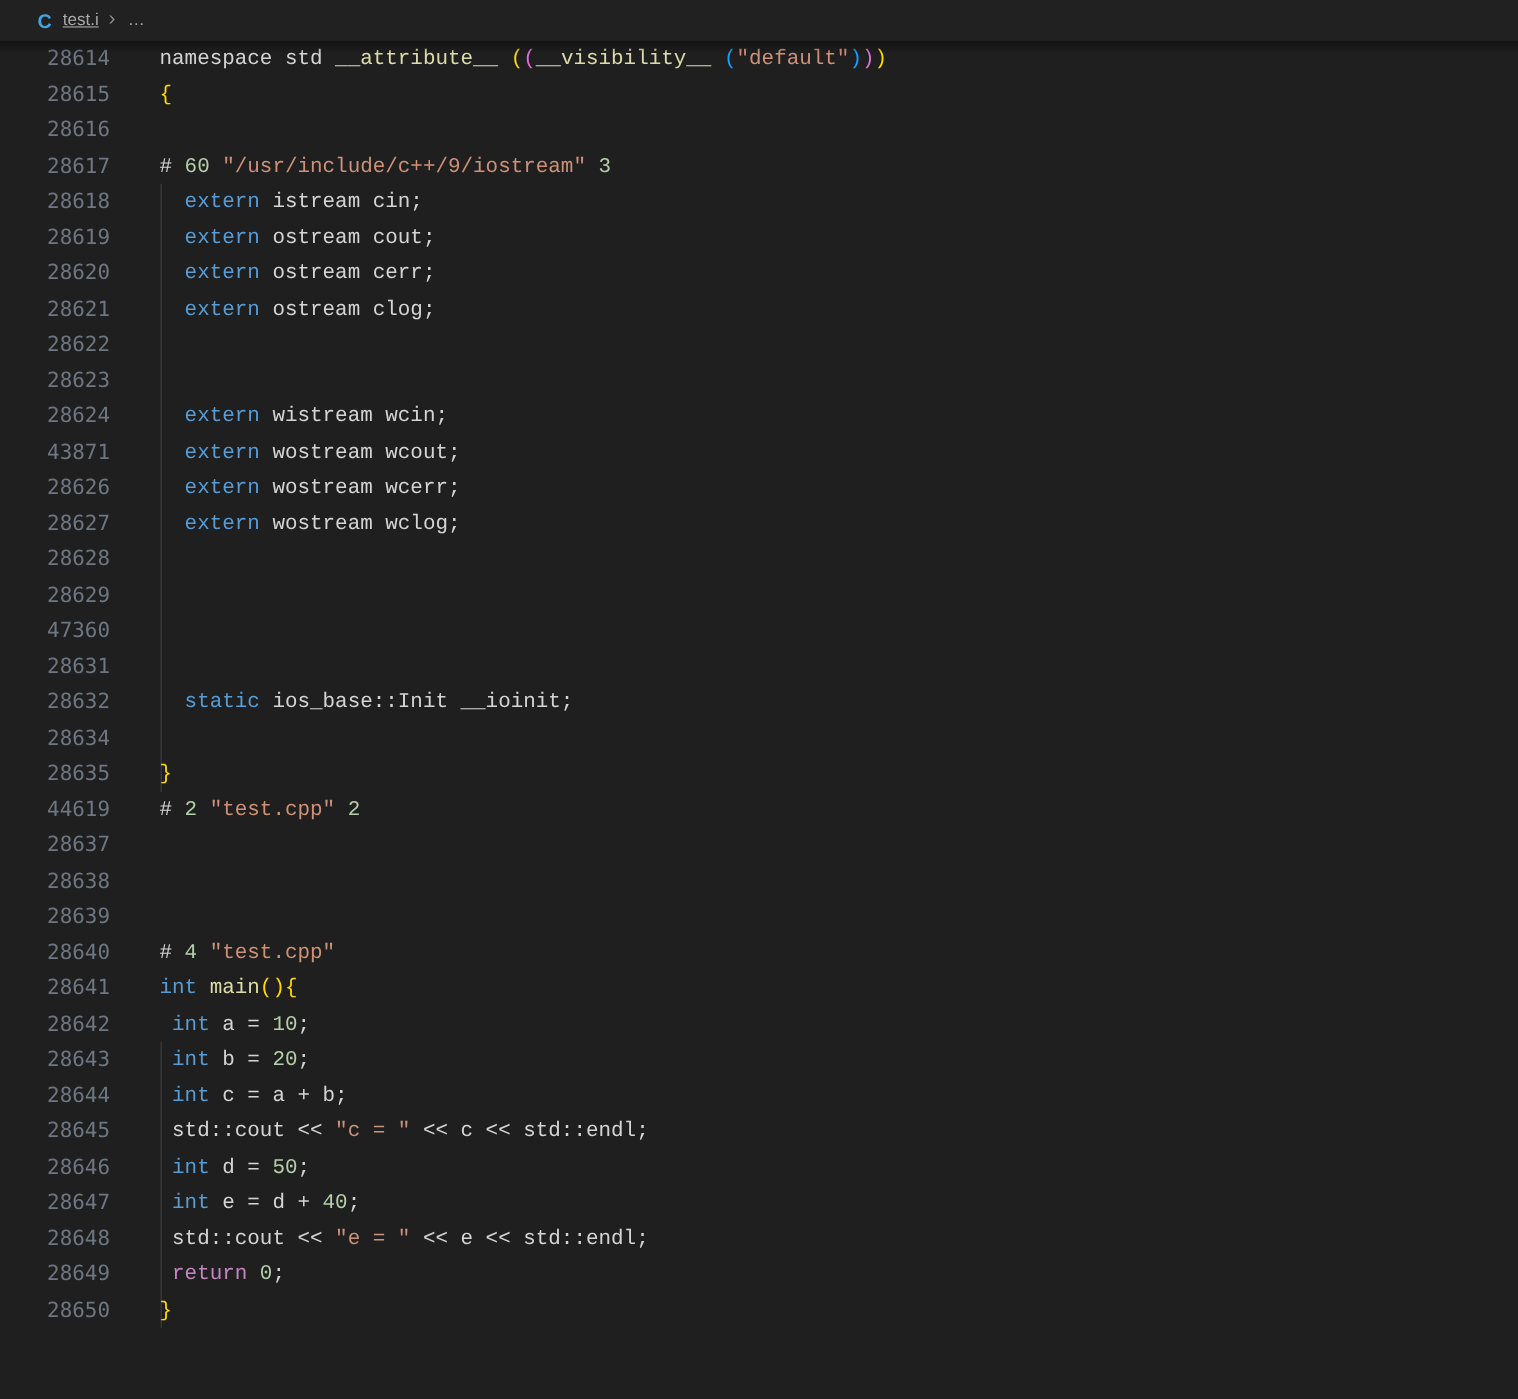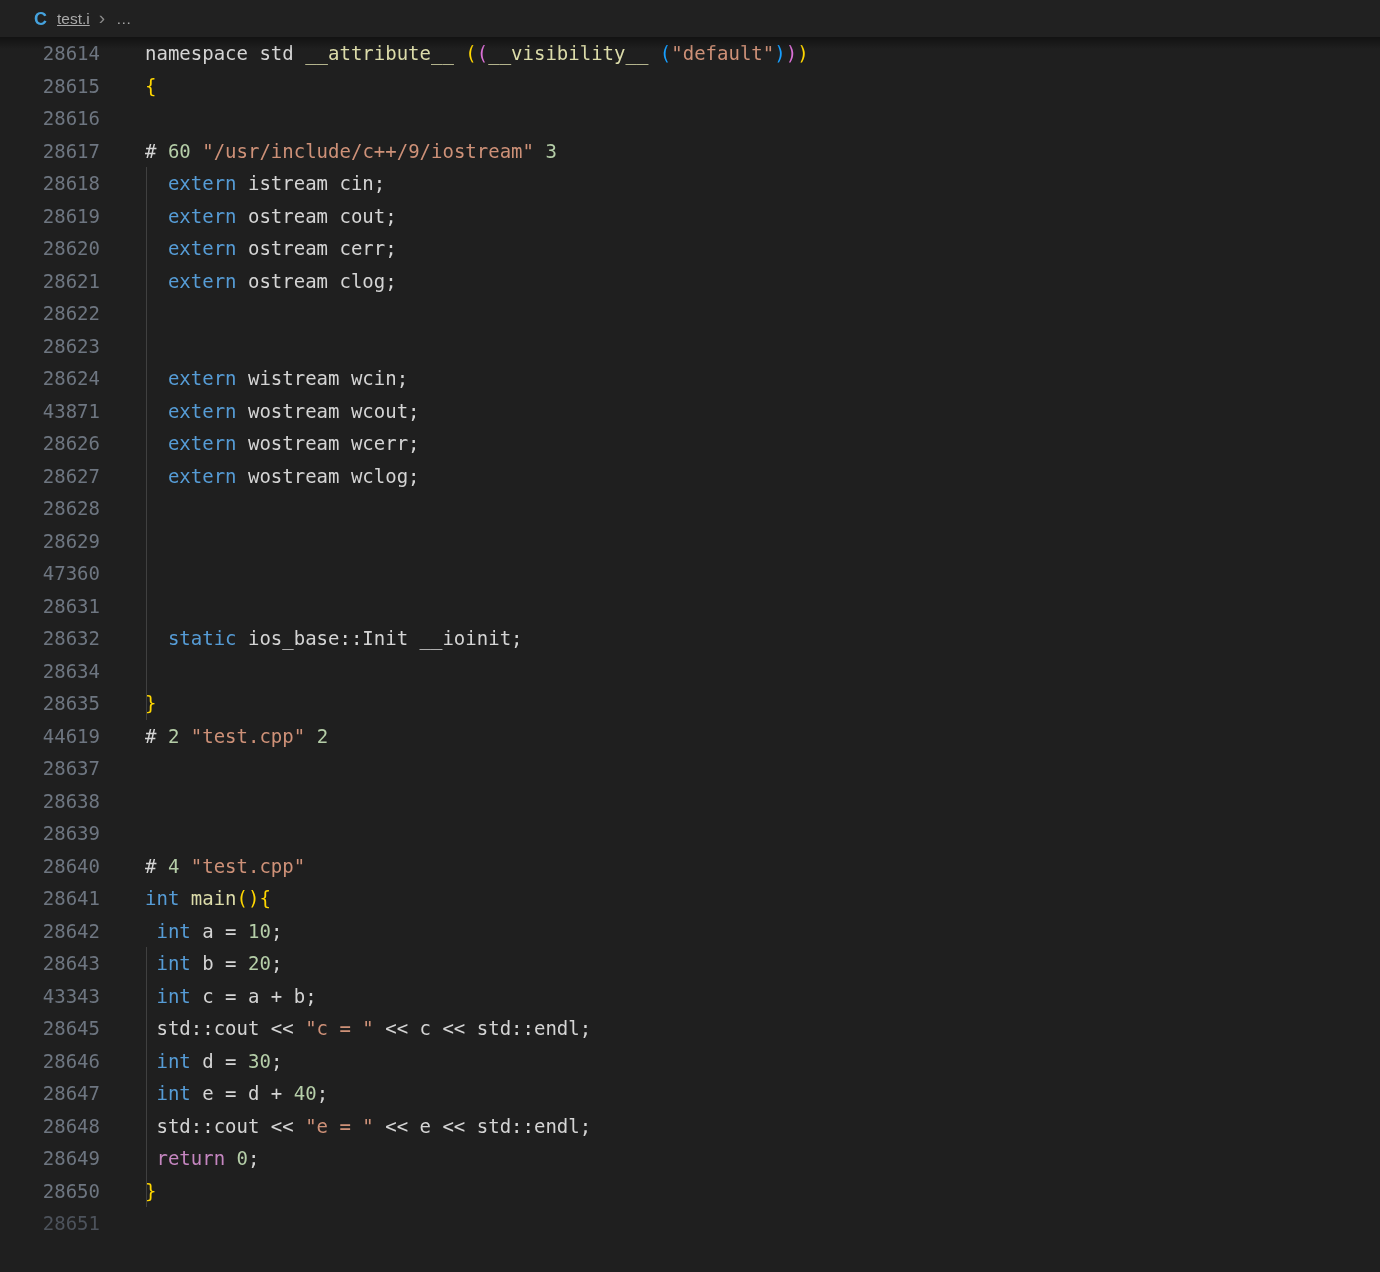--- a/index.html
+++ b/index.html
@@ -30,21 +30,21 @@
   
   .editor::before{
     content:"";position:absolute;top:0;left:0;right:0;height:12px;
     background:linear-gradient(to bottom,rgba(0,0,0,0.42),rgba(0,0,0,0));
     pointer-events:none;z-index:6;
   }
   .guide{position:absolute;left:146px;width:1px;z-index:1;}
   .lines{position:relative;z-index:2;}
   .line{display:flex;height:32.5px;line-height:32.5px;white-space:pre;}
   .num{flex:0 0 100px;text-align:right;user-select:none;}
-  .code{margin-left:45px;white-space:pre;}
+  .code{margin-left:45px;white-space:pre;font-family:Liberation Mono, monospace;}
 </style>
 <style>.tk-plain{color:#d4d4d4}.tk-kw{color:#569cd6}.tk-ctrl{color:#c586c0}.tk-num{color:#b5cea8}.tk-str{color:#ce9178}.tk-attr{color:#dcdcaa}.tk-fn{color:#dcdcaa}.tk-b1{color:#ffd700}.tk-b2{color:#da70d6}.tk-b3{color:#179fff}body,.editor{background:#1f1f1f}.breadcrumbs{background:#212121;color:#a9a9a9}.bc-sep{color:#8a8a8a}.bc-icon{color:#45a2dd}.num{color:#6e7681} .num.dim{color:#4d535c}.guide{background:#404040}</style></head>
 <body>
 
 <div class="breadcrumbs">
   <span class="bc-icon">C</span>
   <span class="bc-file">test.i</span>
   <span class="bc-sep">›</span>
   <span class="bc-more">…</span>
 </div>
@@ -77,22 +77,21 @@
       <div class="line"><span class="num">28634</span><span class="code"></span></div>
       <div class="line"><span class="num">28635</span><span class="code"><span class="tk-b1">}</span></span></div>
       <div class="line"><span class="num">44619</span><span class="code"><span class="tk-plain"># </span><span class="tk-num">2</span><span class="tk-plain"> </span><span class="tk-str">"test.cpp"</span><span class="tk-plain"> </span><span class="tk-num">2</span></span></div>
       <div class="line"><span class="num">28637</span><span class="code"></span></div>
       <div class="line"><span class="num">28638</span><span class="code"></span></div>
       <div class="line"><span class="num">28639</span><span class="code"></span></div>
       <div class="line"><span class="num">28640</span><span class="code"><span class="tk-plain"># </span><span class="tk-num">4</span><span class="tk-plain"> </span><span class="tk-str">"test.cpp"</span></span></div>
       <div class="line"><span class="num">28641</span><span class="code"><span class="tk-kw">int</span><span class="tk-plain"> </span><span class="tk-fn">main</span><span class="tk-b1">(</span><span class="tk-b1">)</span><span class="tk-b1">{</span></span></div>
       <div class="line"><span class="num">28642</span><span class="code"><span class="tk-plain"> </span><span class="tk-kw">int</span><span class="tk-plain"> a = </span><span class="tk-num">10</span><span class="tk-plain">;</span></span></div>
       <div class="line"><span class="num">28643</span><span class="code"><span class="tk-plain"> </span><span class="tk-kw">int</span><span class="tk-plain"> b = </span><span class="tk-num">20</span><span class="tk-plain">;</span></span></div>
-      <div class="line"><span class="num">43343</span><span class="code"><span class="tk-plain"> </span><span class="tk-kw">int</span><span class="tk-plain"> c = a + b;</span></span></div>
+      <div class="line"><span class="num">28644</span><span class="code"><span class="tk-plain"> </span><span class="tk-kw">int</span><span class="tk-plain"> c = a + b;</span></span></div>
       <div class="line"><span class="num">28645</span><span class="code"><span class="tk-plain"> std::cout &lt;&lt; </span><span class="tk-str">"c = "</span><span class="tk-plain"> &lt;&lt; c &lt;&lt; std::endl;</span></span></div>
-      <div class="line"><span class="num">28646</span><span class="code"><span class="tk-plain"> </span><span class="tk-kw">int</span><span class="tk-plain"> d = </span><span class="tk-num">30</span><span class="tk-plain">;</span></span></div>
+      <div class="line"><span class="num">28646</span><span class="code"><span class="tk-plain"> </span><span class="tk-kw">int</span><span class="tk-plain"> d = </span><span class="tk-num">50</span><span class="tk-plain">;</span></span></div>
       <div class="line"><span class="num">28647</span><span class="code"><span class="tk-plain"> </span><span class="tk-kw">int</span><span class="tk-plain"> e = d + </span><span class="tk-num">40</span><span class="tk-plain">;</span></span></div>
       <div class="line"><span class="num">28648</span><span class="code"><span class="tk-plain"> std::cout &lt;&lt; </span><span class="tk-str">"e = "</span><span class="tk-plain"> &lt;&lt; e &lt;&lt; std::endl;</span></span></div>
       <div class="line"><span class="num">28649</span><span class="code"><span class="tk-plain"> </span><span class="tk-ctrl">return</span><span class="tk-plain"> </span><span class="tk-num">0</span><span class="tk-plain">;</span></span></div>
       <div class="line"><span class="num">28650</span><span class="code"><span class="tk-b1">}</span></span></div>
-      <div class="line"><span class="num dim">28651</span><span class="code"></span></div>
     </div>
 </div>
 
 </body></html>

